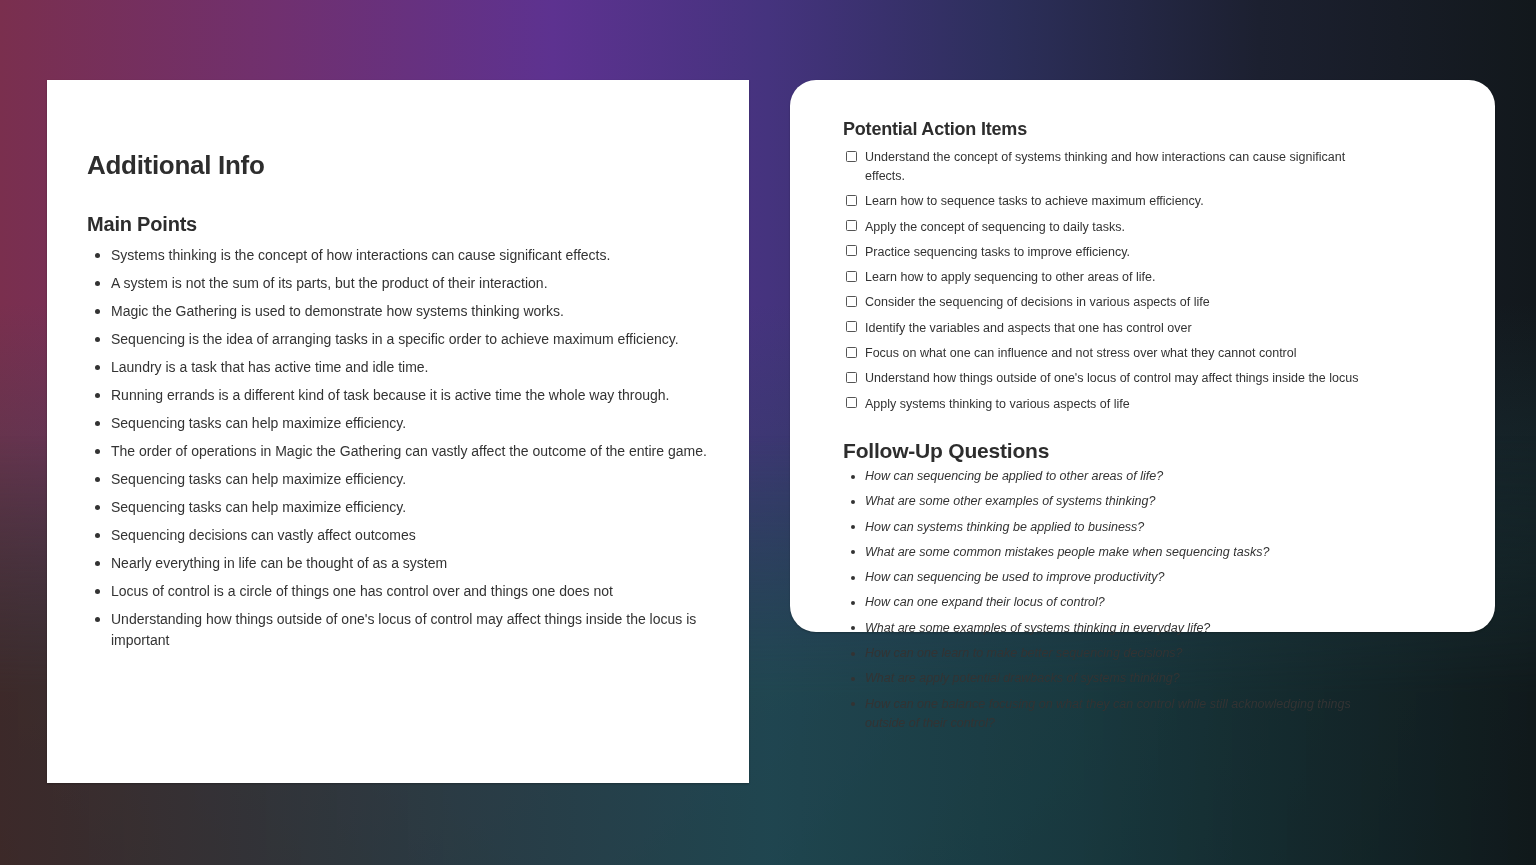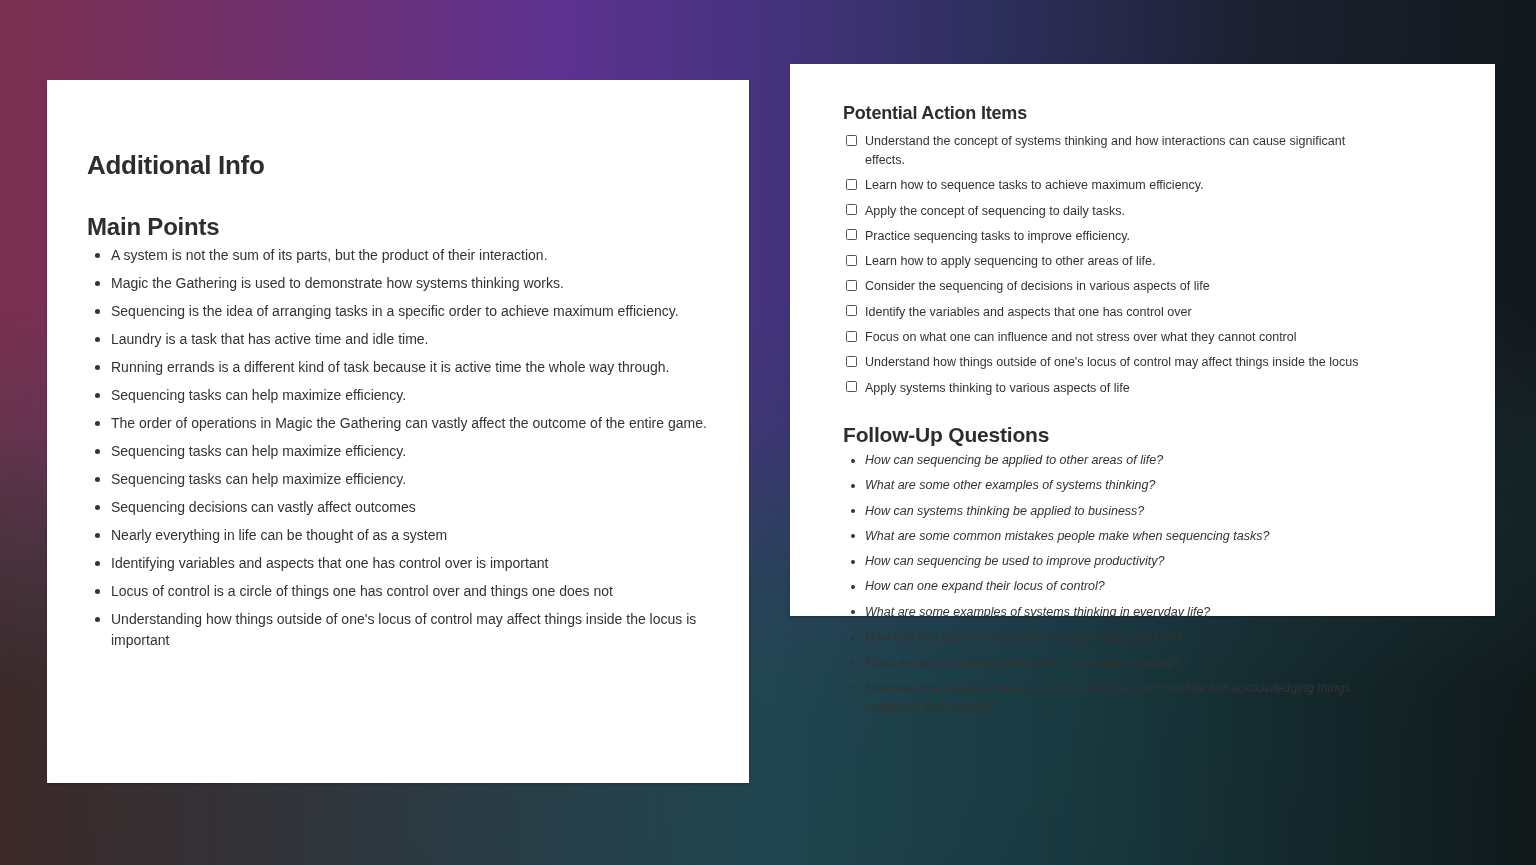--- a/index.html
+++ b/index.html
@@ -14,28 +14,28 @@
     position: absolute; left: 0; right: 0; bottom: 0; height: 430px;
     background: linear-gradient(90deg, rgba(60,40,38,0.9) 0%, rgba(40,60,64,0.85) 30%, rgba(30,72,78,0.85) 50%, rgba(24,58,62,0.85) 70%, rgba(16,24,26,0.95) 100%);
     -webkit-mask-image: linear-gradient(180deg, transparent 0%, black 60%);
             mask-image: linear-gradient(180deg, transparent 0%, black 60%);
   }
   .page {
     position: absolute; background: #ffffff; color: #2f2f2f;
     box-shadow: 0 1px 2px rgba(0,0,0,0.25);
   }
   .page.left  { left: 47px;  top: 80px; width: 702px; height: 703px; text-decoration: underline; }
-  .page.right { left: 790px; top: 64px; width: 705px; height: 552px; }
+  .page.right { left: 790px; top: 80px; width: 705px; height: 552px; border-radius: 26px; }
 
   h1.title {
     position: absolute; left: 40px; top: 70px; margin: 0;
     font-size: 26px; font-weight: 700; color: #2d2d2d; letter-spacing: -0.3px;
   }
   h2.section {
-    margin: 0; font-size: 24px; font-weight: 700; color: #2d2d2d; letter-spacing: -0.2px;
+    margin: 0; font-size: 20px; font-weight: 700; color: #2d2d2d; letter-spacing: -0.2px;
   }
   .left h2.section { position: absolute; left: 40px; top: 133px; }
 
   ul.bullets { list-style: none; margin: 0; padding: 0; }
   .left ul.bullets {
     position: absolute; left: 40px; top: 165px; width: 625px;
     font-size: 14px; line-height: 21px; color: #333;
   }
   .left ul.bullets li { position: relative; padding-left: 24px; margin-bottom: 7px; }
   .left ul.bullets li .dot {
@@ -64,32 +64,32 @@
 </style>
 </head>
 <body>
 
 <div class="bg-bottom"></div>
 
 <div class="page left">
   <h1 class="title">Additional Info</h1>
   <h2 class="section">Main Points</h2>
   <ul class="bullets">
+    <li><span class="dot"></span><span>Systems thinking is the concept of how interactions can cause significant effects.</span></li>
     <li><span class="dot"></span><span>A system is not the sum of its parts, but the product of their interaction.</span></li>
     <li><span class="dot"></span><span>Magic the Gathering is used to demonstrate how systems thinking works.</span></li>
     <li><span class="dot"></span><span>Sequencing is the idea of arranging tasks in a specific order to achieve maximum efficiency.</span></li>
     <li><span class="dot"></span><span>Laundry is a task that has active time and idle time.</span></li>
     <li><span class="dot"></span><span>Running errands is a different kind of task because it is active time the whole way through.</span></li>
     <li><span class="dot"></span><span>Sequencing tasks can help maximize efficiency.</span></li>
     <li><span class="dot"></span><span>The order of operations in Magic the Gathering can vastly affect the outcome of the entire game.</span></li>
     <li><span class="dot"></span><span>Sequencing tasks can help maximize efficiency.</span></li>
     <li><span class="dot"></span><span>Sequencing tasks can help maximize efficiency.</span></li>
     <li><span class="dot"></span><span>Sequencing decisions can vastly affect outcomes</span></li>
     <li><span class="dot"></span><span>Nearly everything in life can be thought of as a system</span></li>
-    <li><span class="dot"></span><span>Identifying variables and aspects that one has control over is important</span></li>
     <li><span class="dot"></span><span>Locus of control is a circle of things one has control over and things one does not</span></li>
     <li><span class="dot"></span><span>Understanding how things outside of one's locus of control may affect things inside the locus is important</span></li>
   </ul>
 </div>
 
 <div class="page right">
   <h2 class="section actions-title">Potential Action Items</h2>
   <ul class="checks">
     <li><span class="box"></span><span>Understand the concept of systems thinking and how interactions can cause significant effects.</span></li>
     <li><span class="box"></span><span>Learn how to sequence tasks to achieve maximum efficiency.</span></li>

